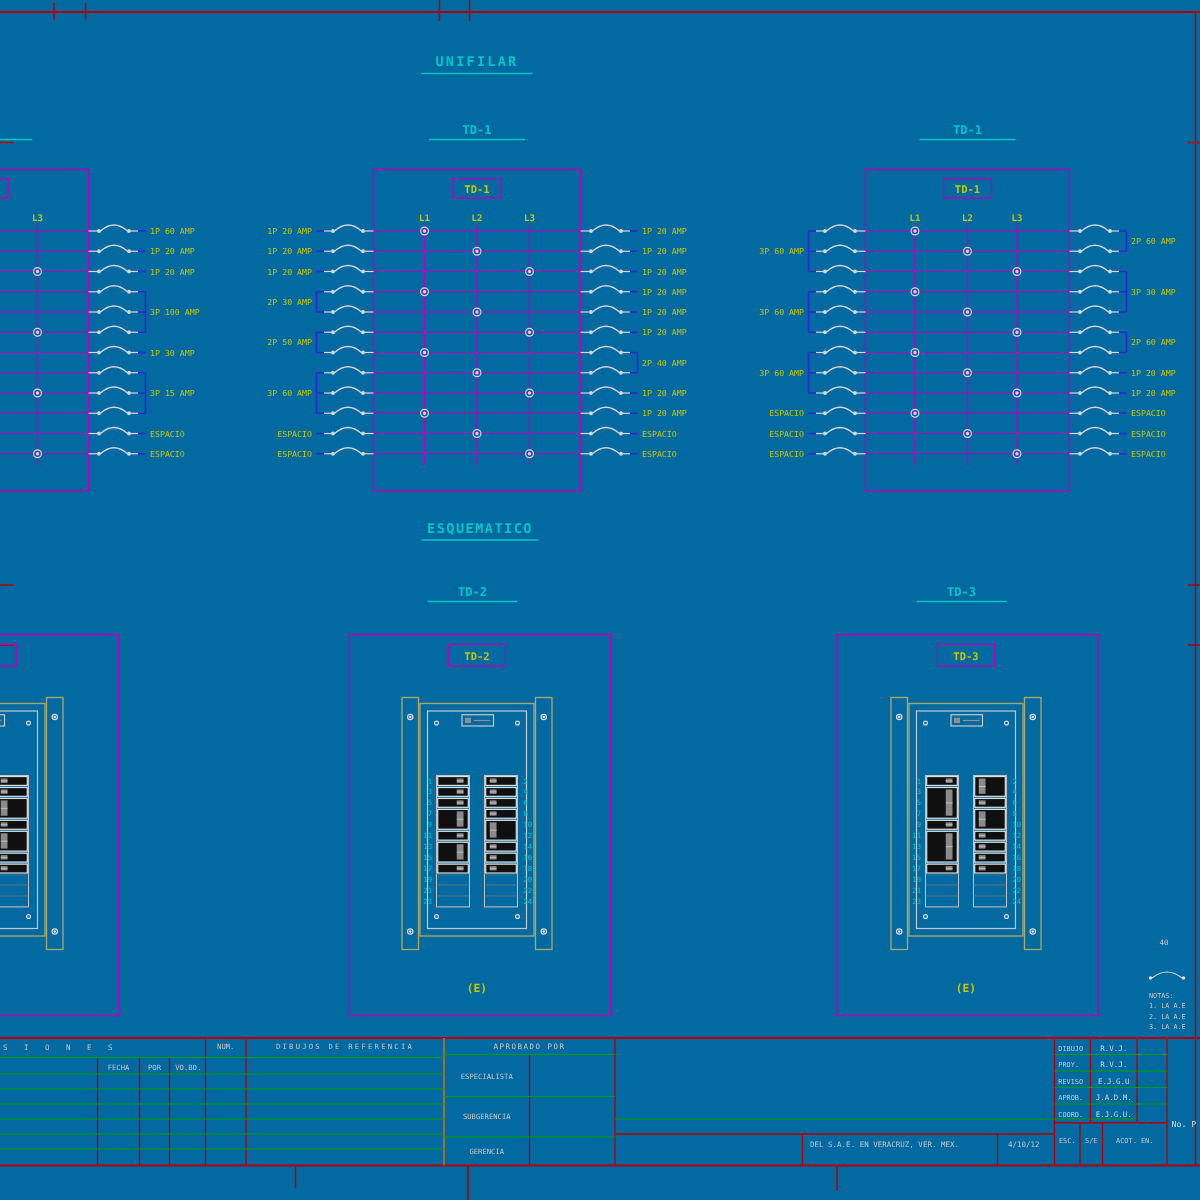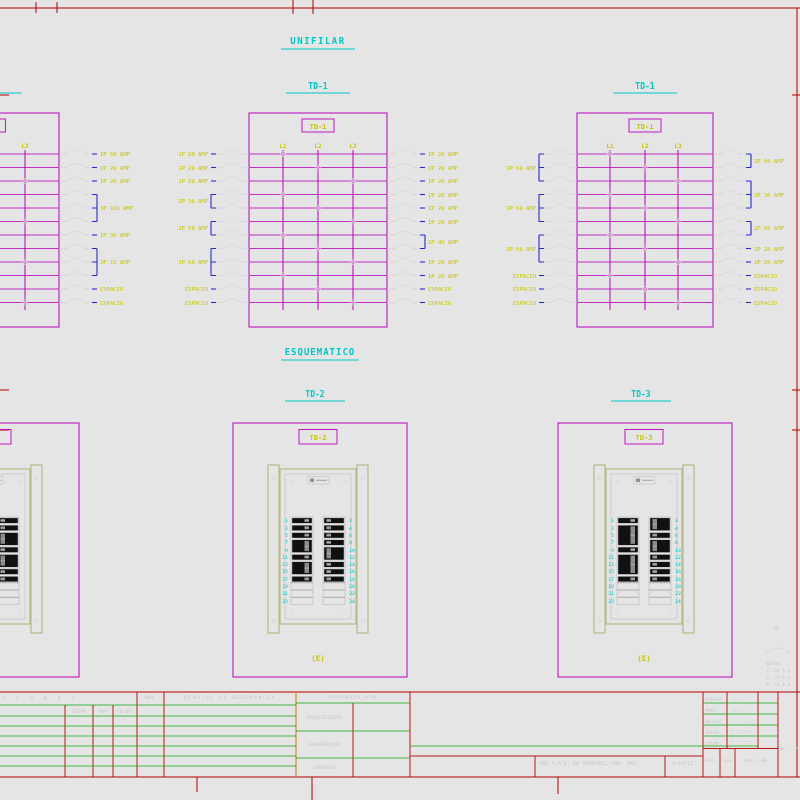--- a/index.html
+++ b/index.html
@@ -1,16 +1,16 @@
 <!DOCTYPE html>
 <html><head>
 <meta charset="utf-8">
 <style>
   html,body{margin:0;padding:0;background:#000;}
-  .canvas{position:relative;width:800px;height:800px;overflow:hidden;background:#e5e5e5;}
+  .canvas{position:relative;width:800px;height:800px;overflow:hidden;background:#0369a1;}
   svg{display:block;}
   text{font-family:"DejaVu Sans Mono","Liberation Mono",monospace;}
 </style>
 </head>
 <body>
 
 <div class="canvas">
   <svg id="scene" width="800" height="800" viewBox="0 0 800 800">
       <g>
         <line x1="0" y1="8" x2="800" y2="8" stroke="#b40000" stroke-width="1.2"></line>

